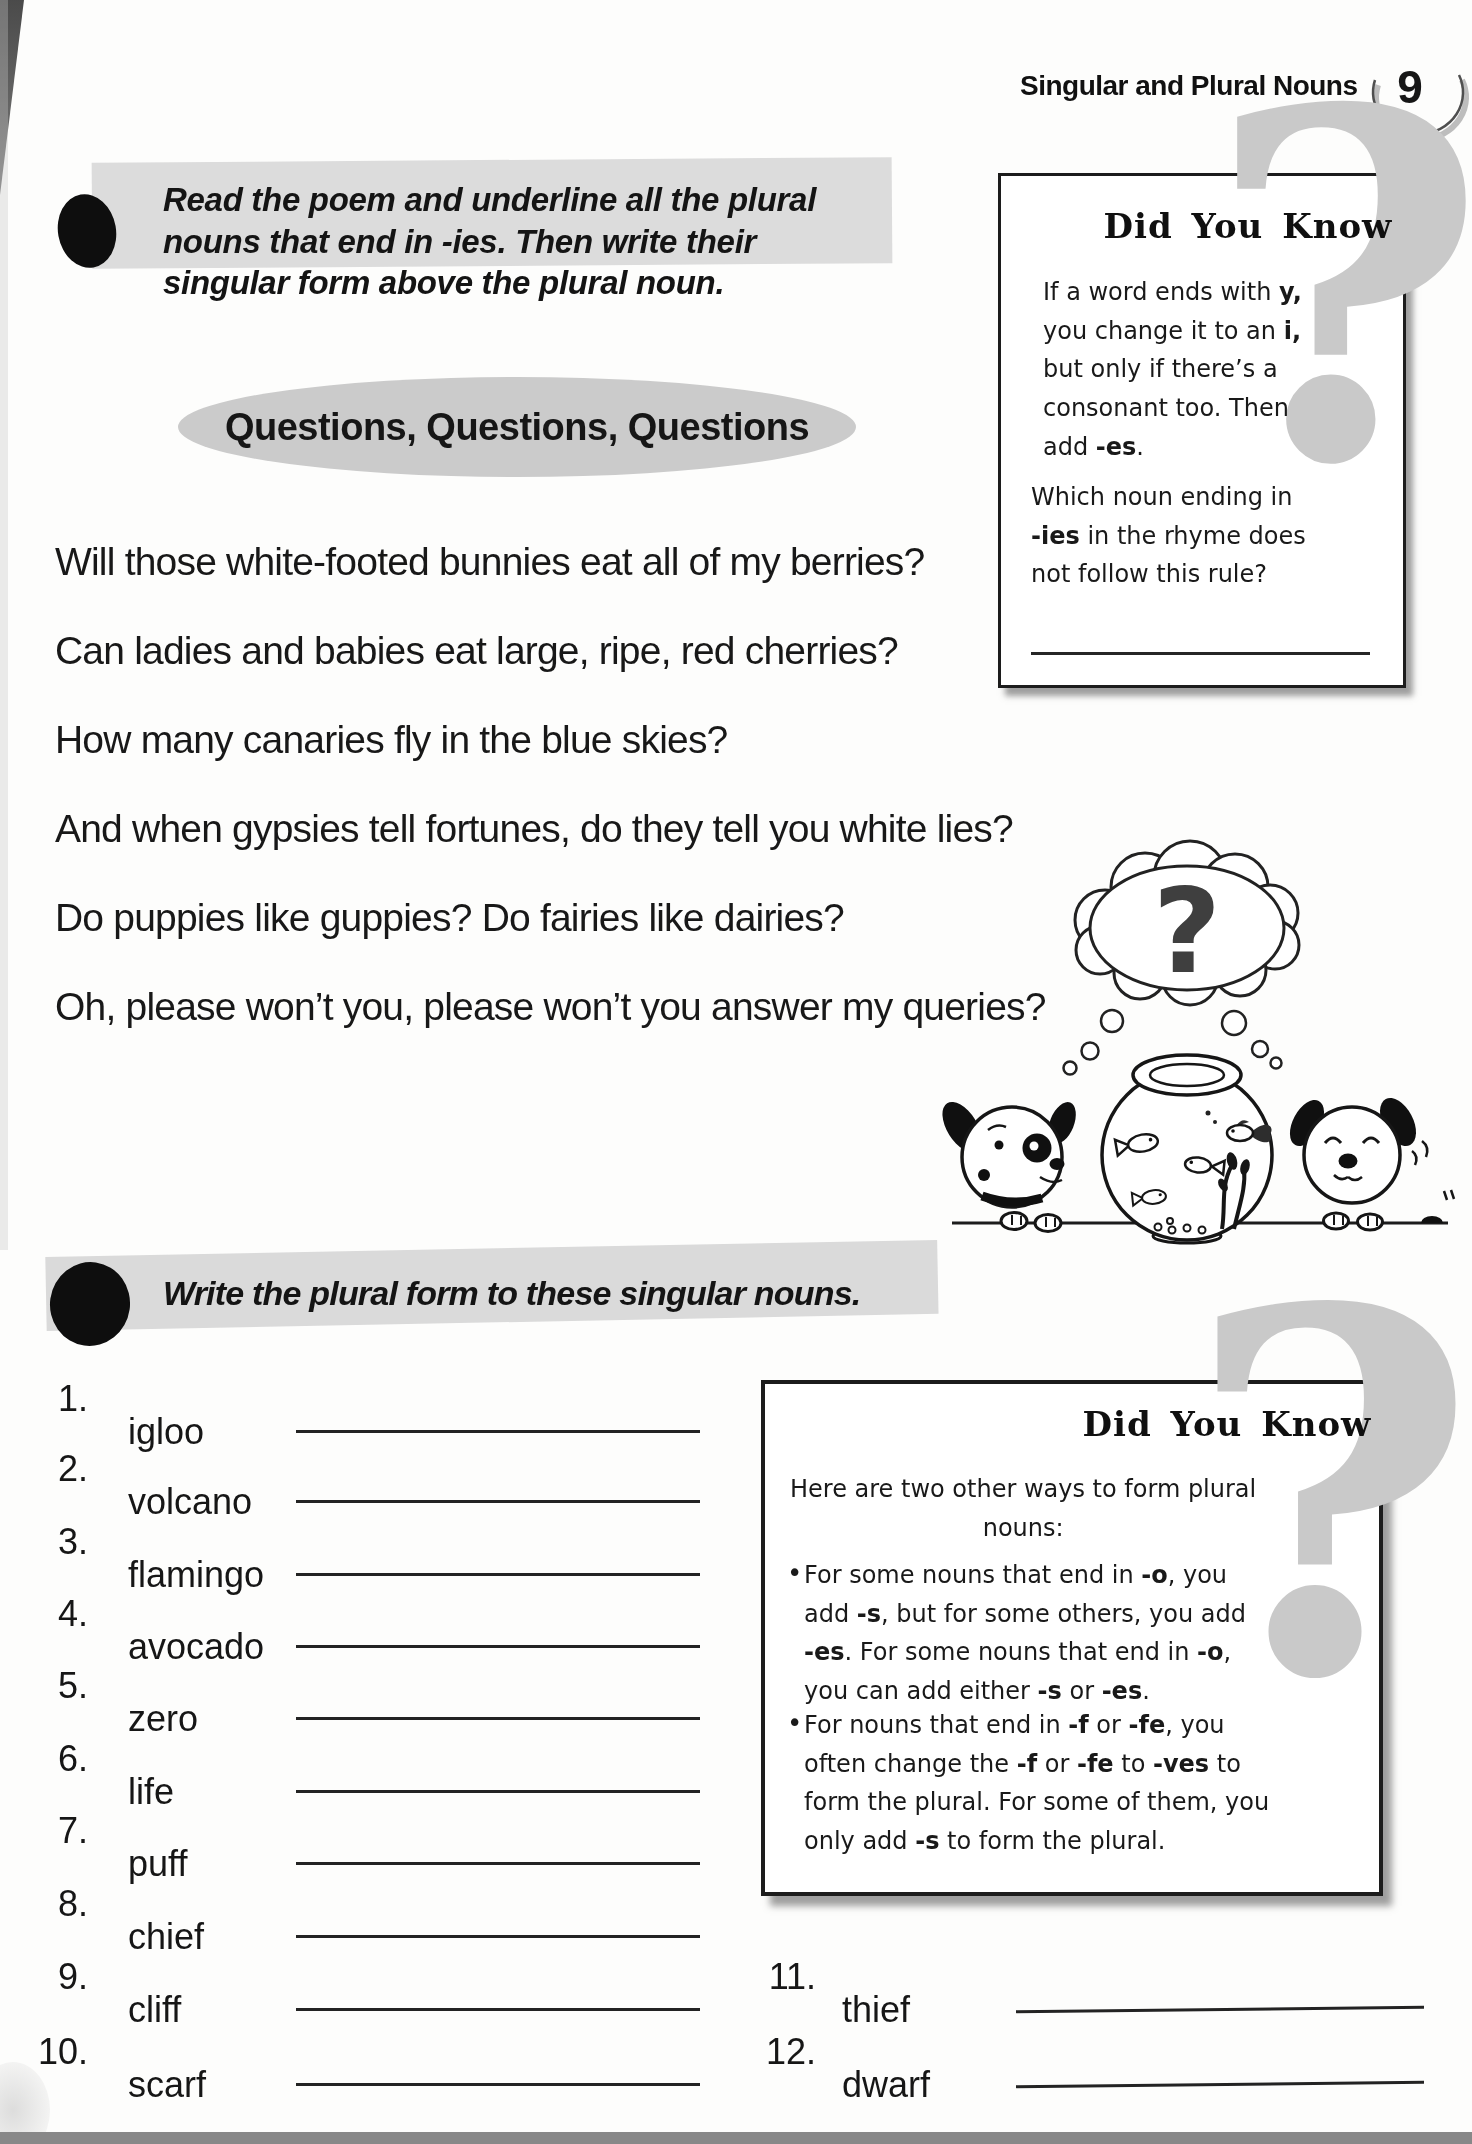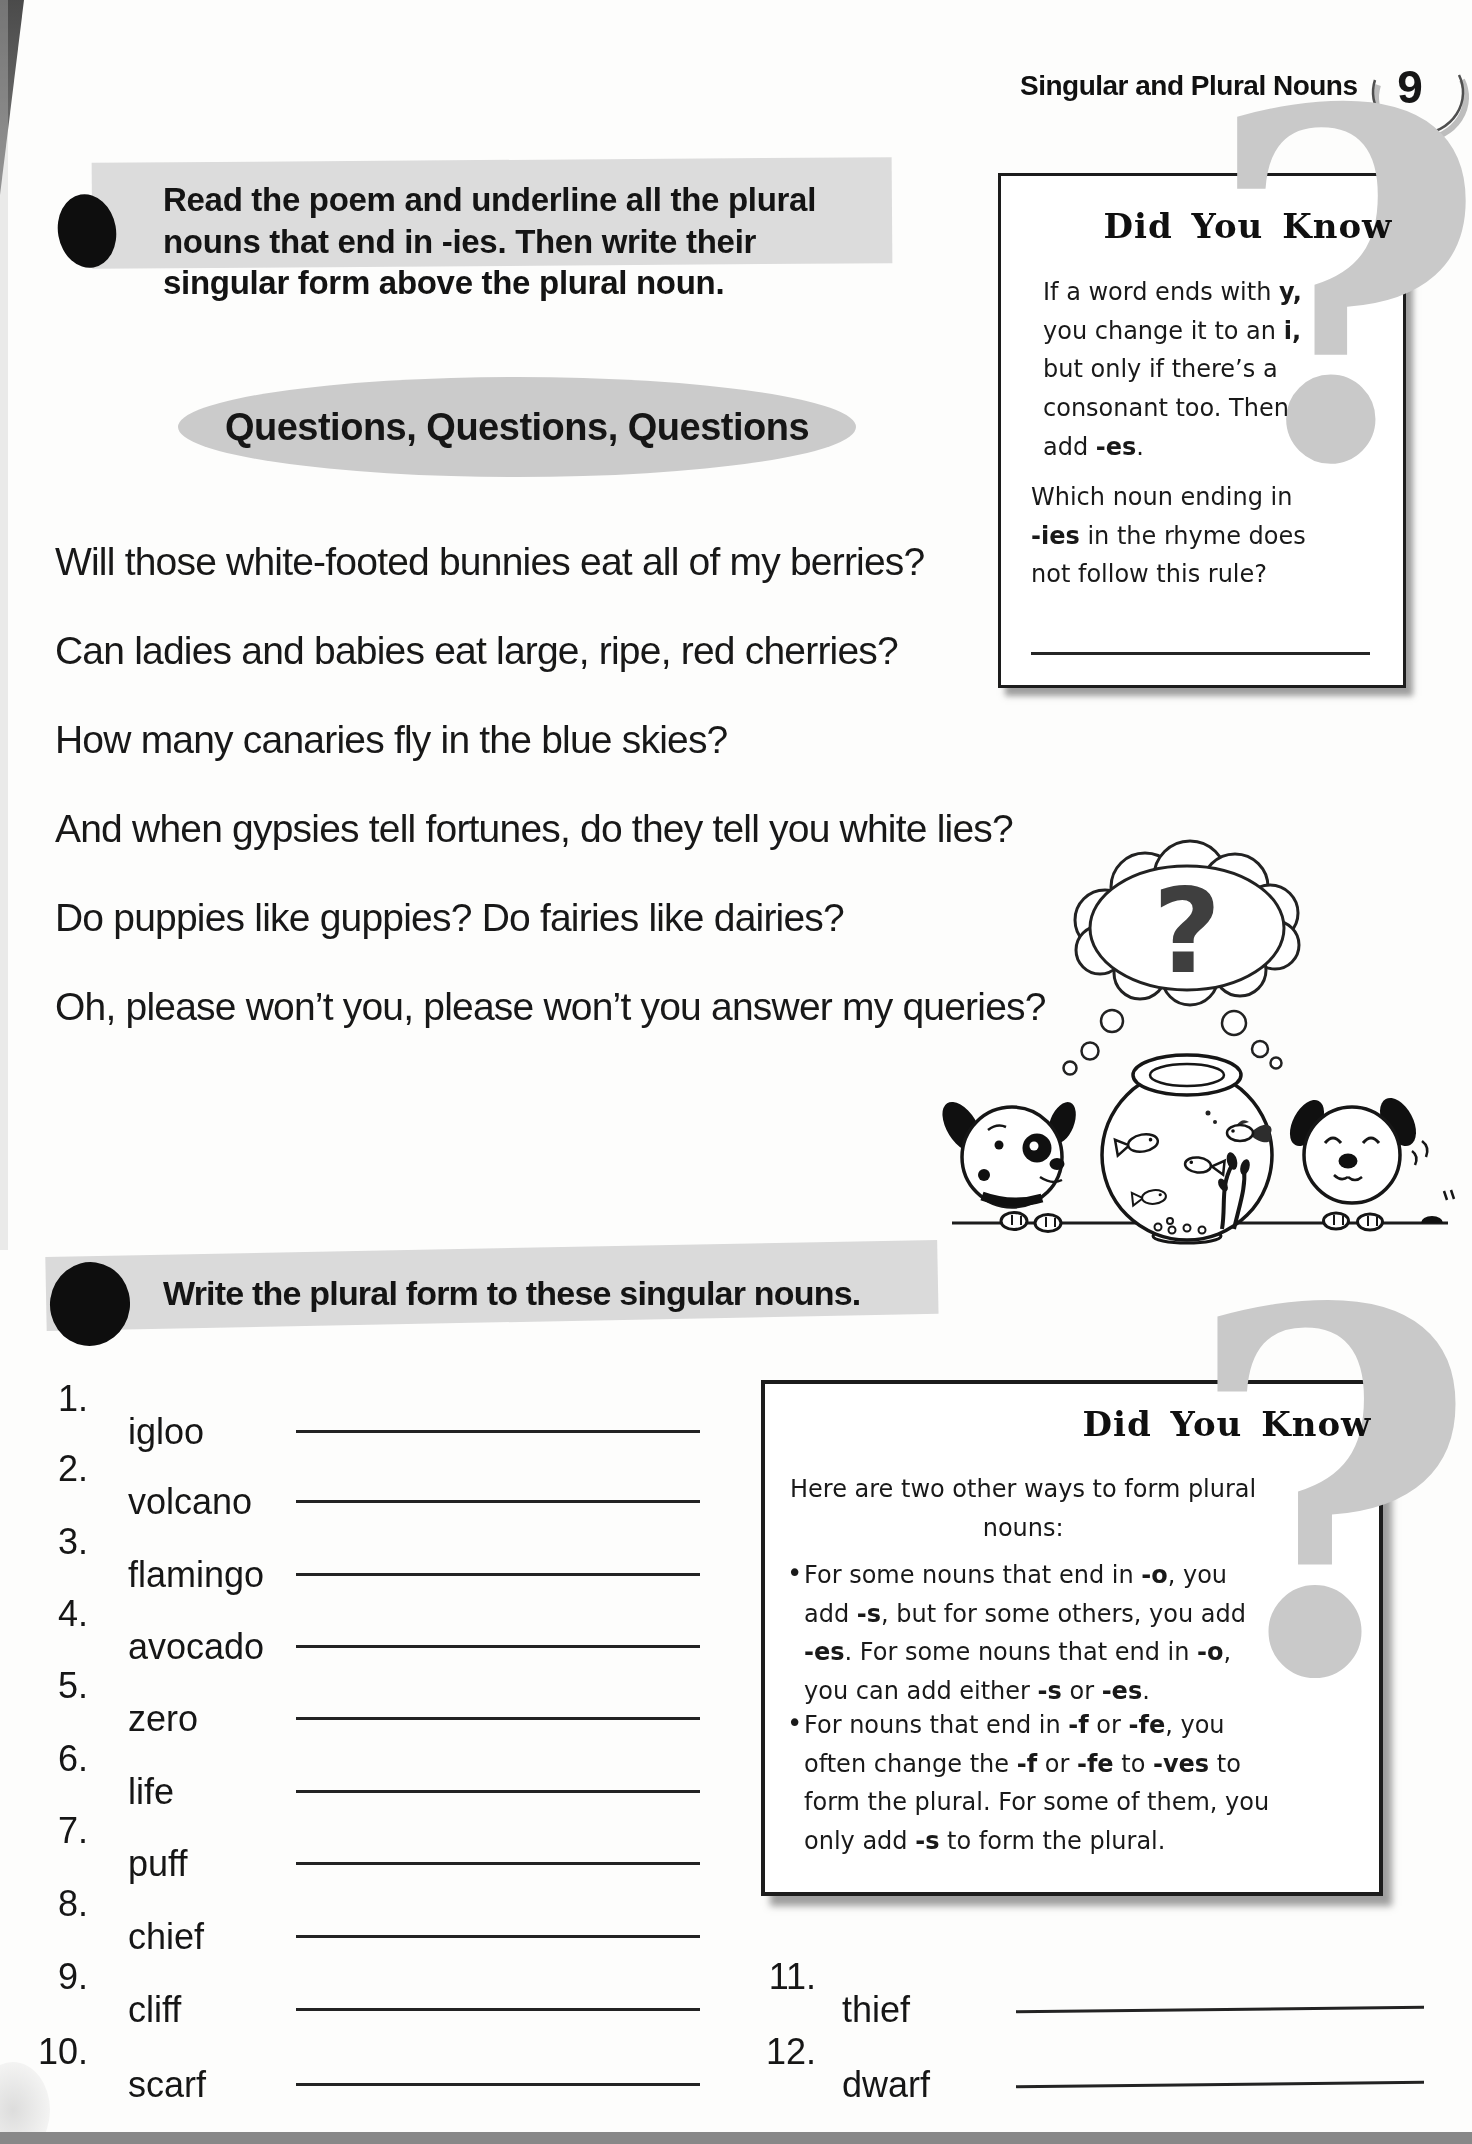--- a/index.html
+++ b/index.html
@@ -19,21 +19,21 @@
   .crescent{position:absolute;left:1354px;top:40px;}
   .page-num{position:absolute;left:1384px;top:60px;width:52px;text-align:center;
     font-size:46px;font-weight:bold;color:#161616;}
   
   .marker{position:absolute;background:#0e0e0e;border-radius:50%;}
   .m1{left:58px;top:194px;width:58px;height:74px;transform:rotate(-10deg);}
   .m2{left:50px;top:1262px;width:80px;height:84px;transform:rotate(8deg);}
   .band{position:absolute;background:#dcdcdc;}
   .band1{left:92px;top:160px;width:800px;height:106px;transform:rotate(-.4deg);}
   .band2{left:46px;top:1257px;width:892px;height:74px;transform:rotate(-1.1deg);transform-origin:left center;background:#dadada;}
-  .instr{position:absolute;font-weight:bold;color:#141414;letter-spacing:-.3px;}
+  .instr{position:absolute;font-weight:bold;font-style:italic;color:#141414;letter-spacing:-.3px;}
   .instr1{left:163px;top:179px;font-size:33px;line-height:41.5px;}
   .instr2{left:163px;top:1274px;font-size:34px;letter-spacing:-.8px;}
   
   .poem-title{position:absolute;left:178px;top:377px;width:678px;height:100px;background:#cbcbcb;
     border-radius:50%;text-align:center;line-height:100px;font-size:38px;font-weight:bold;color:#161616;letter-spacing:-.5px;}
   .poem-line{position:absolute;left:55px;font-size:39px;letter-spacing:-.8px;white-space:nowrap;color:#181818;}
   
   .dyk{position:absolute;background:#fff;border:3px solid #1c1c1c;}
   .dyk1{left:998px;top:173px;width:402px;height:509px;box-shadow:7px 8px 6px rgba(80,80,80,.55);}
   .dyk2{left:761px;top:1380px;width:614px;height:508px;border-width:4px;box-shadow:9px 10px 7px rgba(80,80,80,.55);}

